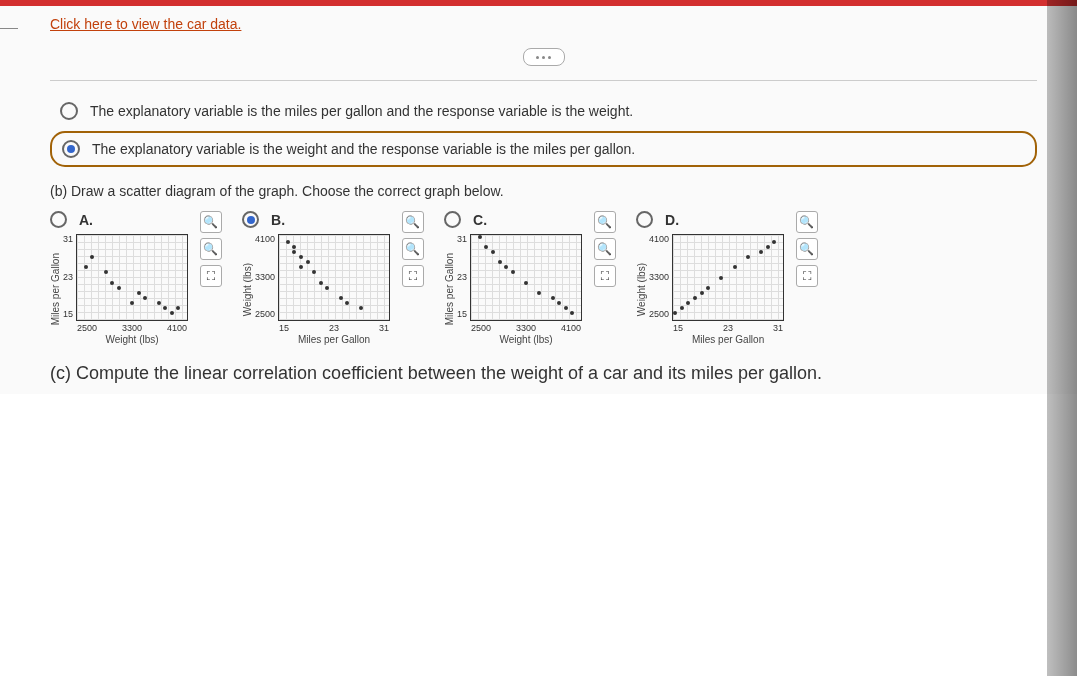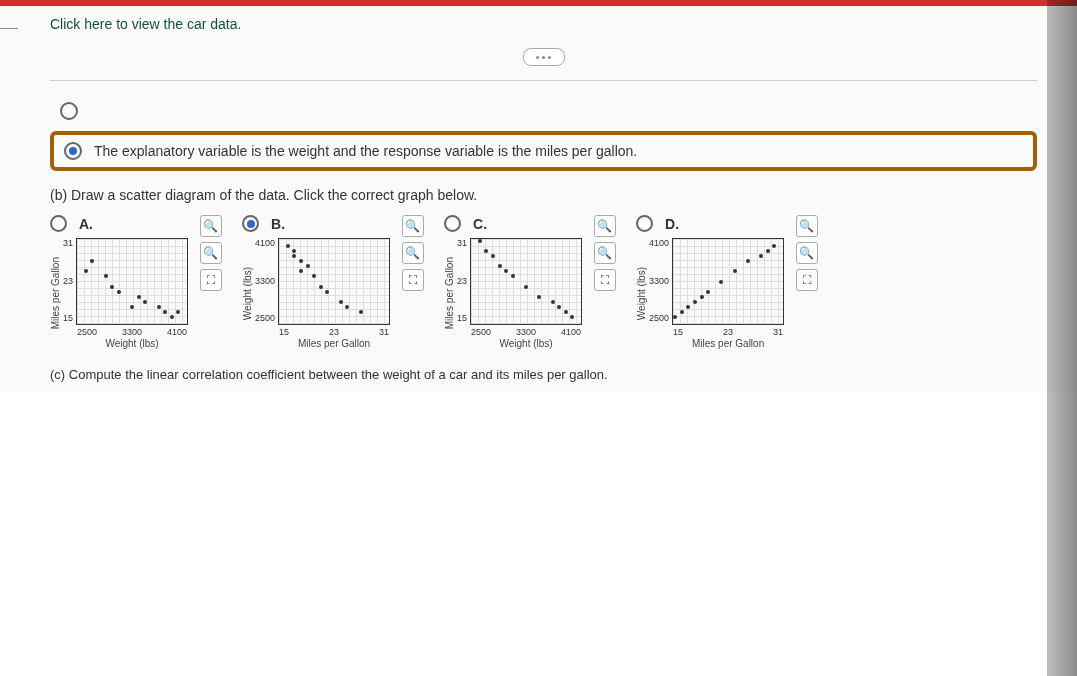--- a/index.html
+++ b/index.html
@@ -1,46 +1,46 @@
 <!DOCTYPE html>
 <html><head>
 <meta charset="utf-8">
 <style>
 body{margin:0;font-family:Arial,sans-serif;font-size:14px;color:#333;background:#e8e8e8}
 .page{width:1077px;height:676px;background:#fff;position:relative;overflow:hidden}
 .redbar{height:6px;background:#d32f2f}
 .content{padding:10px 40px 10px 50px;background:#fafafa}
 .dash{position:absolute;left:0;top:28px;width:18px;border-top:1px solid #888}
 .q{line-height:1.4;margin-bottom:12px}
-.link{color:#14532d;cursor:pointer;display:inline-block;margin-bottom:2px}
+.link{color:#c2410c;text-decoration:underline;cursor:pointer;display:inline-block;margin-bottom:2px}
 .pill{width:40px;height:16px;border:1px solid #aaa;border-radius:8px;margin:14px auto;background:#fff;display:flex;gap:3px;justify-content:center;align-items:center}
 .pill span{width:3px;height:3px;background:#888;border-radius:50%}
 hr{border:none;border-top:1px solid #ccc;margin:14px 0}
 .part{margin:16px 0 12px}
 .opt{display:flex;align-items:center;padding:7px 10px;margin:4px 0}
-.opt.sel{border:4px solid #a16207;border-radius:6px}
+.opt.sel{border:2px solid #a16207;border-radius:15px}
 .radio{width:14px;height:14px;border:2px solid #666;border-radius:50%;margin-right:12px;flex-shrink:0;display:flex;align-items:center;justify-content:center}
 .radio.on::after{content:"";width:8px;height:8px;background:#3366cc;border-radius:50%}
 .scatters{display:flex;gap:20px;margin-top:10px}
 .sc{display:flex;align-items:flex-start;gap:6px}
 .sc-head{display:flex;align-items:center;margin-bottom:6px}
 .sc-head .radio{width:13px;height:13px}
 .chart{display:flex}
 .yl{writing-mode:vertical-rl;transform:rotate(180deg);font-size:10px;color:#444;align-self:center;margin-right:2px}
 .plotwrap{display:flex;flex-direction:column;align-items:center}
 .yticks{display:flex;flex-direction:column;justify-content:space-between;height:85px;font-size:9px;text-align:right;padding-right:3px}
 .plot{display:flex}
 .grid{width:110px;height:85px;border:1px solid #333;background-image:linear-gradient(#ddd 1px,transparent 1px),linear-gradient(90deg,#ddd 1px,transparent 1px);background-size:7px 7px;position:relative}
 .pt{position:absolute;width:4px;height:4px;background:#333;border-radius:50%}
 .xticks{display:flex;justify-content:space-between;width:110px;font-size:9px;margin-top:2px}
 .xl{font-size:10px;color:#444;margin-top:1px}
 .tools{display:flex;flex-direction:column;gap:5px;margin-left:6px}
 .tool{width:20px;height:20px;border:1px solid #aaa;border-radius:3px;display:flex;align-items:center;justify-content:center;font-size:12px;cursor:pointer;background:#fff}
 .shadow{position:absolute;right:0;top:0;width:30px;height:676px;background:linear-gradient(90deg,rgba(0,0,0,.25),rgba(0,0,0,.45))}
-.footer{margin-top:18px;font-size:13px;color:#333}
+.footer{margin-top:18px;font-size:18px;color:#333}
 </style>
 </head>
 <body>
 
 <div class="page">
 <div class="redbar"></div>
 <div class="dash"></div>
 <div class="content">
 
 <div><span class="link">Click here to view the car data.</span></div>
@@ -48,27 +48,28 @@
 <div class="pill">
         <span></span>
         <span></span>
         <span></span>
       </div>
 <hr>
 
 
 <div class="opt">
   <div class="radio"></div>
+  <span>The explanatory variable is the miles per gallon and the response variable is the weight.</span>
 </div>
 <div class="opt sel">
   <div class="radio on"></div>
   <span>The explanatory variable is the weight and the response variable is the miles per gallon.</span>
 </div>
 
-<div class="part">(b) Draw a scatter diagram of the data. Click the correct graph below.</div>
+<div class="part">(b) Draw a scatter diagram of the graph. Choose the correct graph below.</div>
 
 <div class="scatters" id="scatters">
         <div class="sc">
           <div>
             <div class="sc-head">
               <div class="radio"></div>
               <span style="font-weight: bold;">A.</span>
             </div>
             <div class="chart">
               <div class="yl">Miles per Gallon</div>

